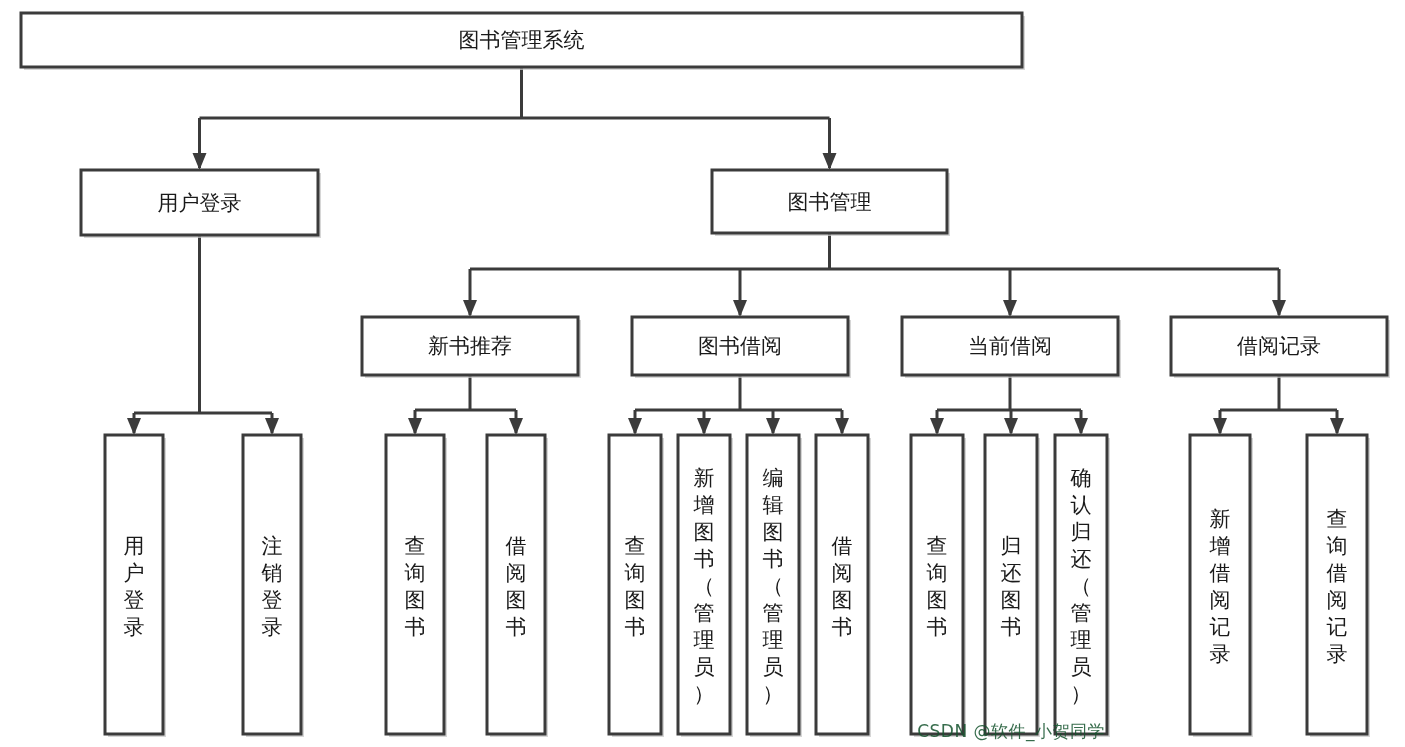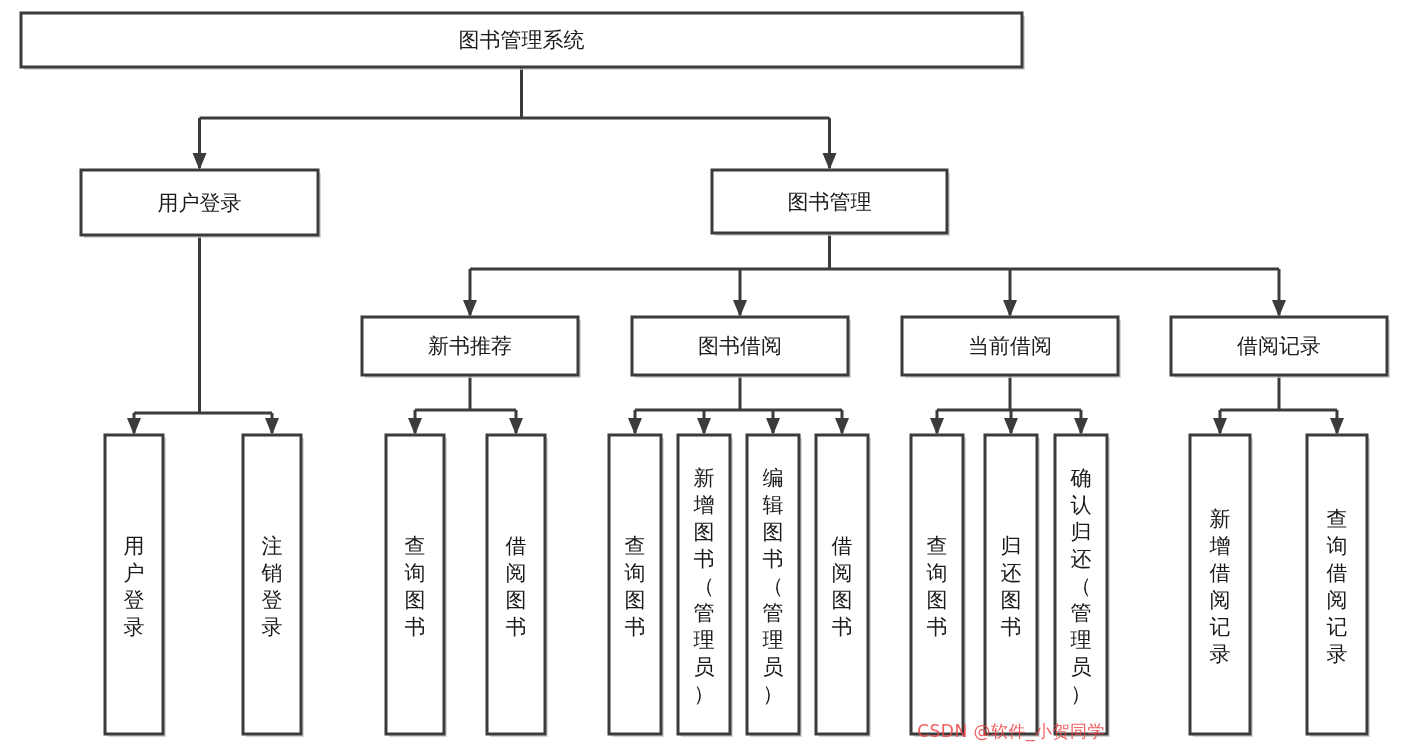--- a/index.html
+++ b/index.html
@@ -60,21 +60,21 @@
     font-size: 21px;
     fill: #1a1a1a;
     text-anchor: middle;
   }
   .watermark-text {
     position: absolute;
     right: 14px;
     bottom: 4px;
     font-family: "DejaVu Sans", "Liberation Sans", sans-serif;
     font-size: 17px;
-    color: #ef4444;
+    color: #14532d;
     opacity: 0.85;
     white-space: nowrap;
     letter-spacing: 0.5px;
   }
 </style>
 </head>
 <body>
 
 <div id="diagram-root">
   <svg class="diagram-canvas" viewBox="0 0 1405 747">

